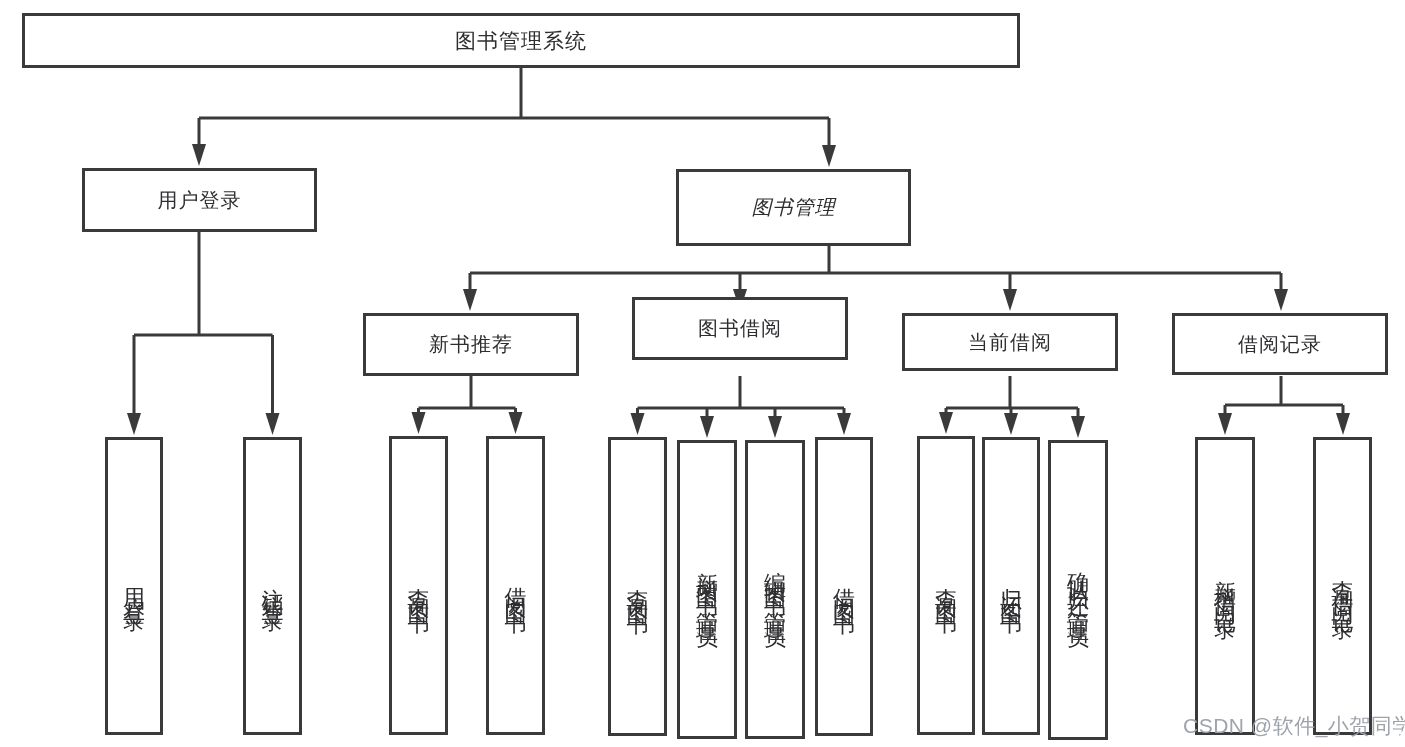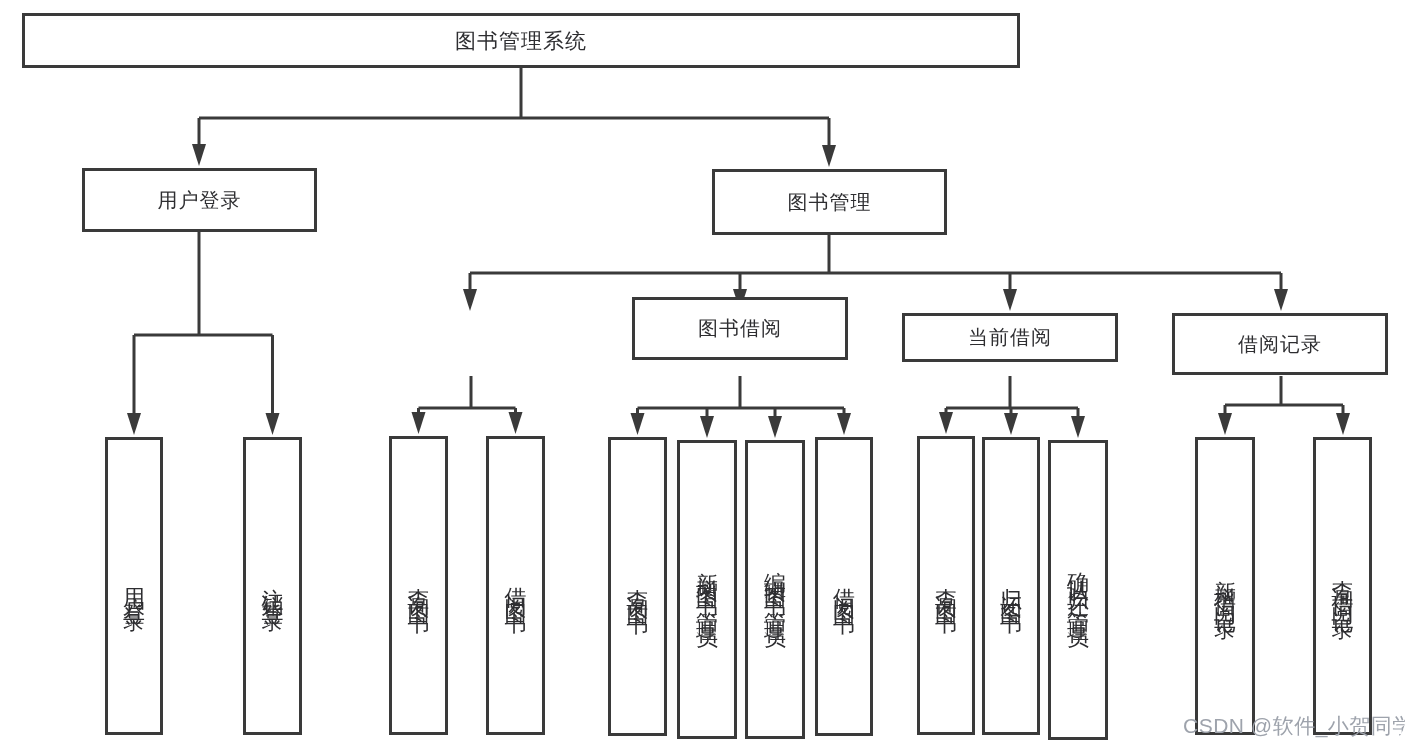--- a/index.html
+++ b/index.html
@@ -90,24 +90,25 @@
     <g>
       <path d="M1281 376 V405 M1225 405 H1343 M1225 405 V419 M1343 405 V419"></path>
       <polygon points="1218,413 1232,413 1225,435"></polygon>
       <polygon points="1336,413 1350,413 1343,435"></polygon>
     </g>
   </svg>
 
   <div class="hbox root" style="left:22px;top:13px;width:998px;height:55px;">图书管理系统</div>
 
   <div class="hbox" style="left:82px;top:168px;width:235px;height:64px;">用户登录</div>
-  <div class="hbox" style="left:712px;top:169px;width:235px;height:66px;">图书管理</div>
+  <div class="hbox" style="left:676px;top:169px;width:235px;height:77px;font-style:italic;">图书管理</div>
 
+  <div class="hbox" style="left:363px;top:313px;width:216px;height:63px;">新书推荐</div>
   <div class="hbox" style="left:632px;top:297px;width:216px;height:63px;">图书借阅</div>
-  <div class="hbox" style="left:902px;top:313px;width:216px;height:49px;">当前借阅</div>
+  <div class="hbox" style="left:902px;top:313px;width:216px;height:58px;">当前借阅</div>
   <div class="hbox" style="left:1172px;top:313px;width:216px;height:62px;">借阅记录</div>
 
   <div class="vbox" style="left:105px;top:437px;width:58px;height:298px;">用户登录</div>
   <div class="vbox" style="left:243px;top:437px;width:59px;height:298px;">注销登录</div>
 
   <div class="vbox" style="left:389px;top:436px;width:59px;height:299px;">查询图书</div>
   <div class="vbox" style="left:486px;top:436px;width:59px;height:299px;">借阅图书</div>
 
   <div class="vbox" style="left:608px;top:437px;width:59px;height:299px;">查询图书</div>
   <div class="vbox" style="left:677px;top:440px;width:60px;height:299px;">新增图书（管理员）</div>

